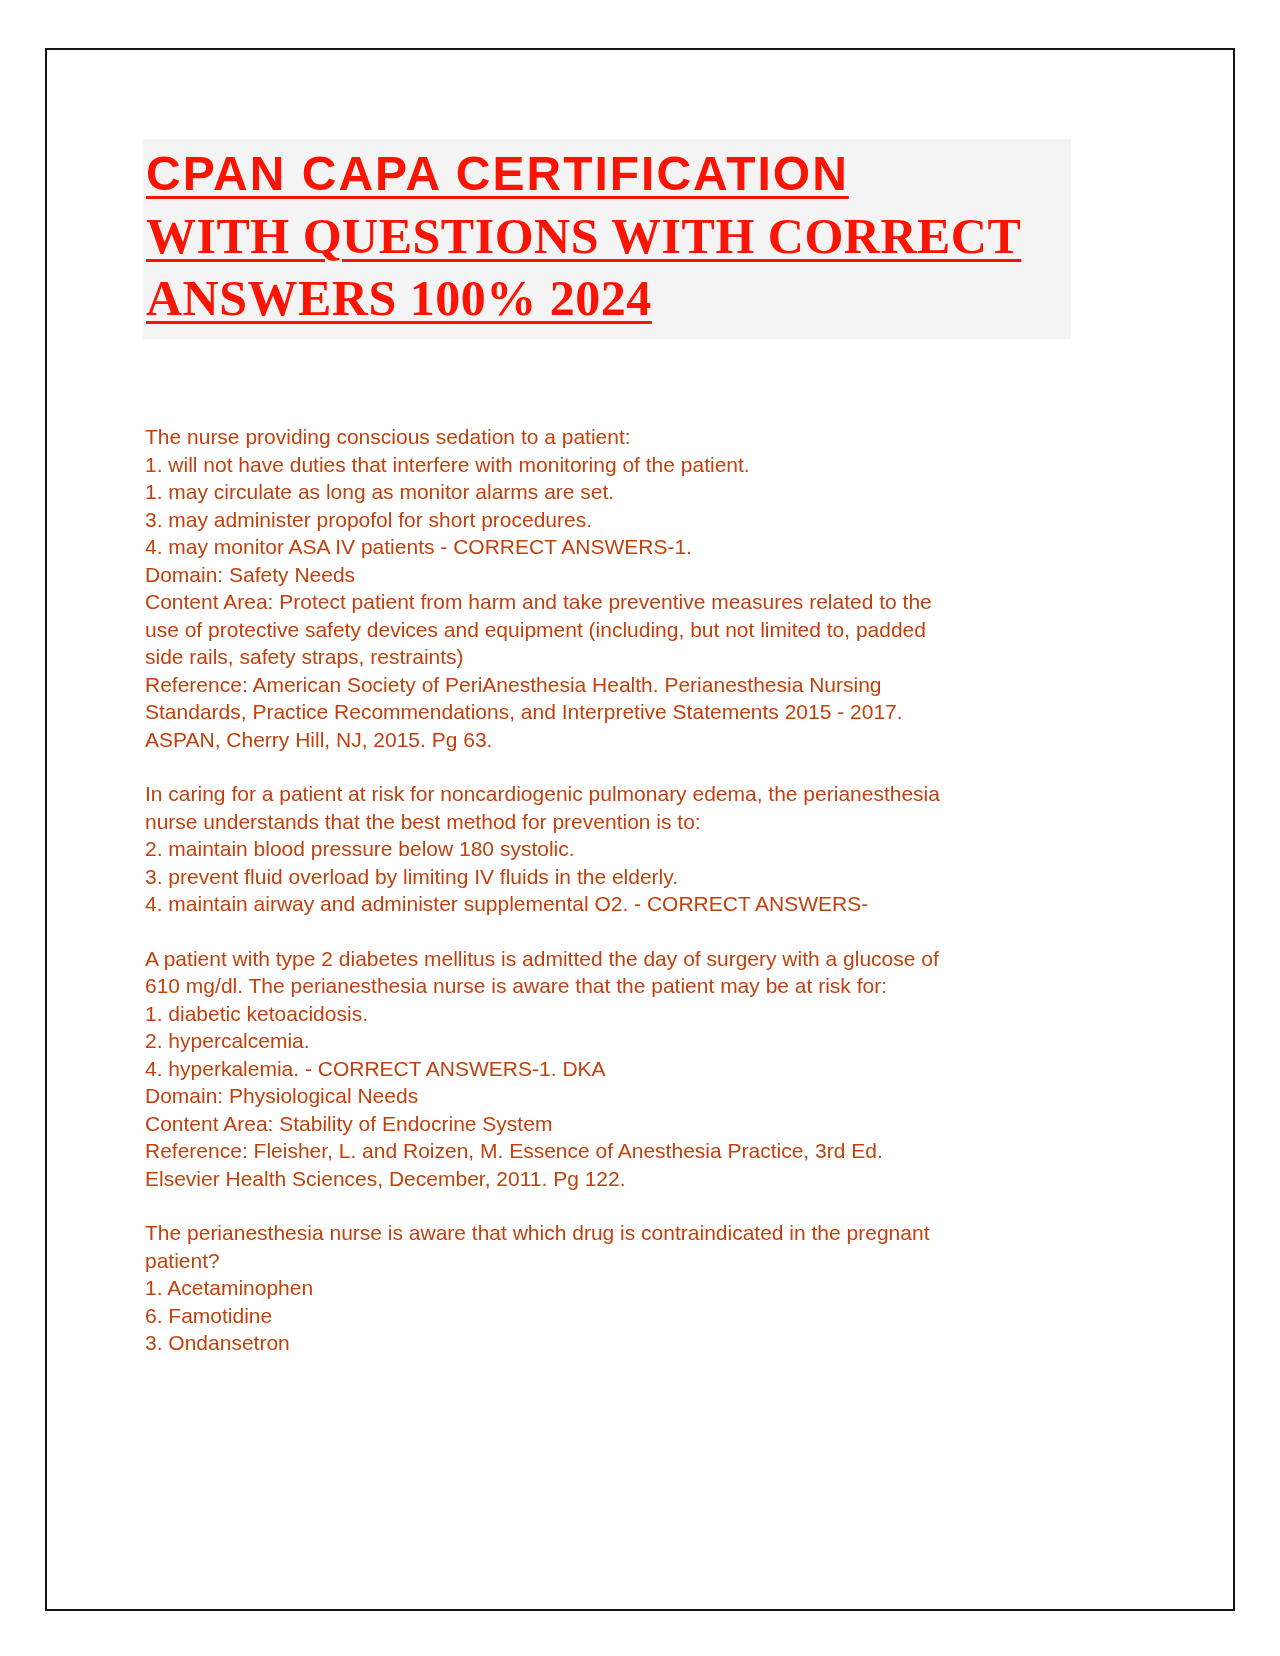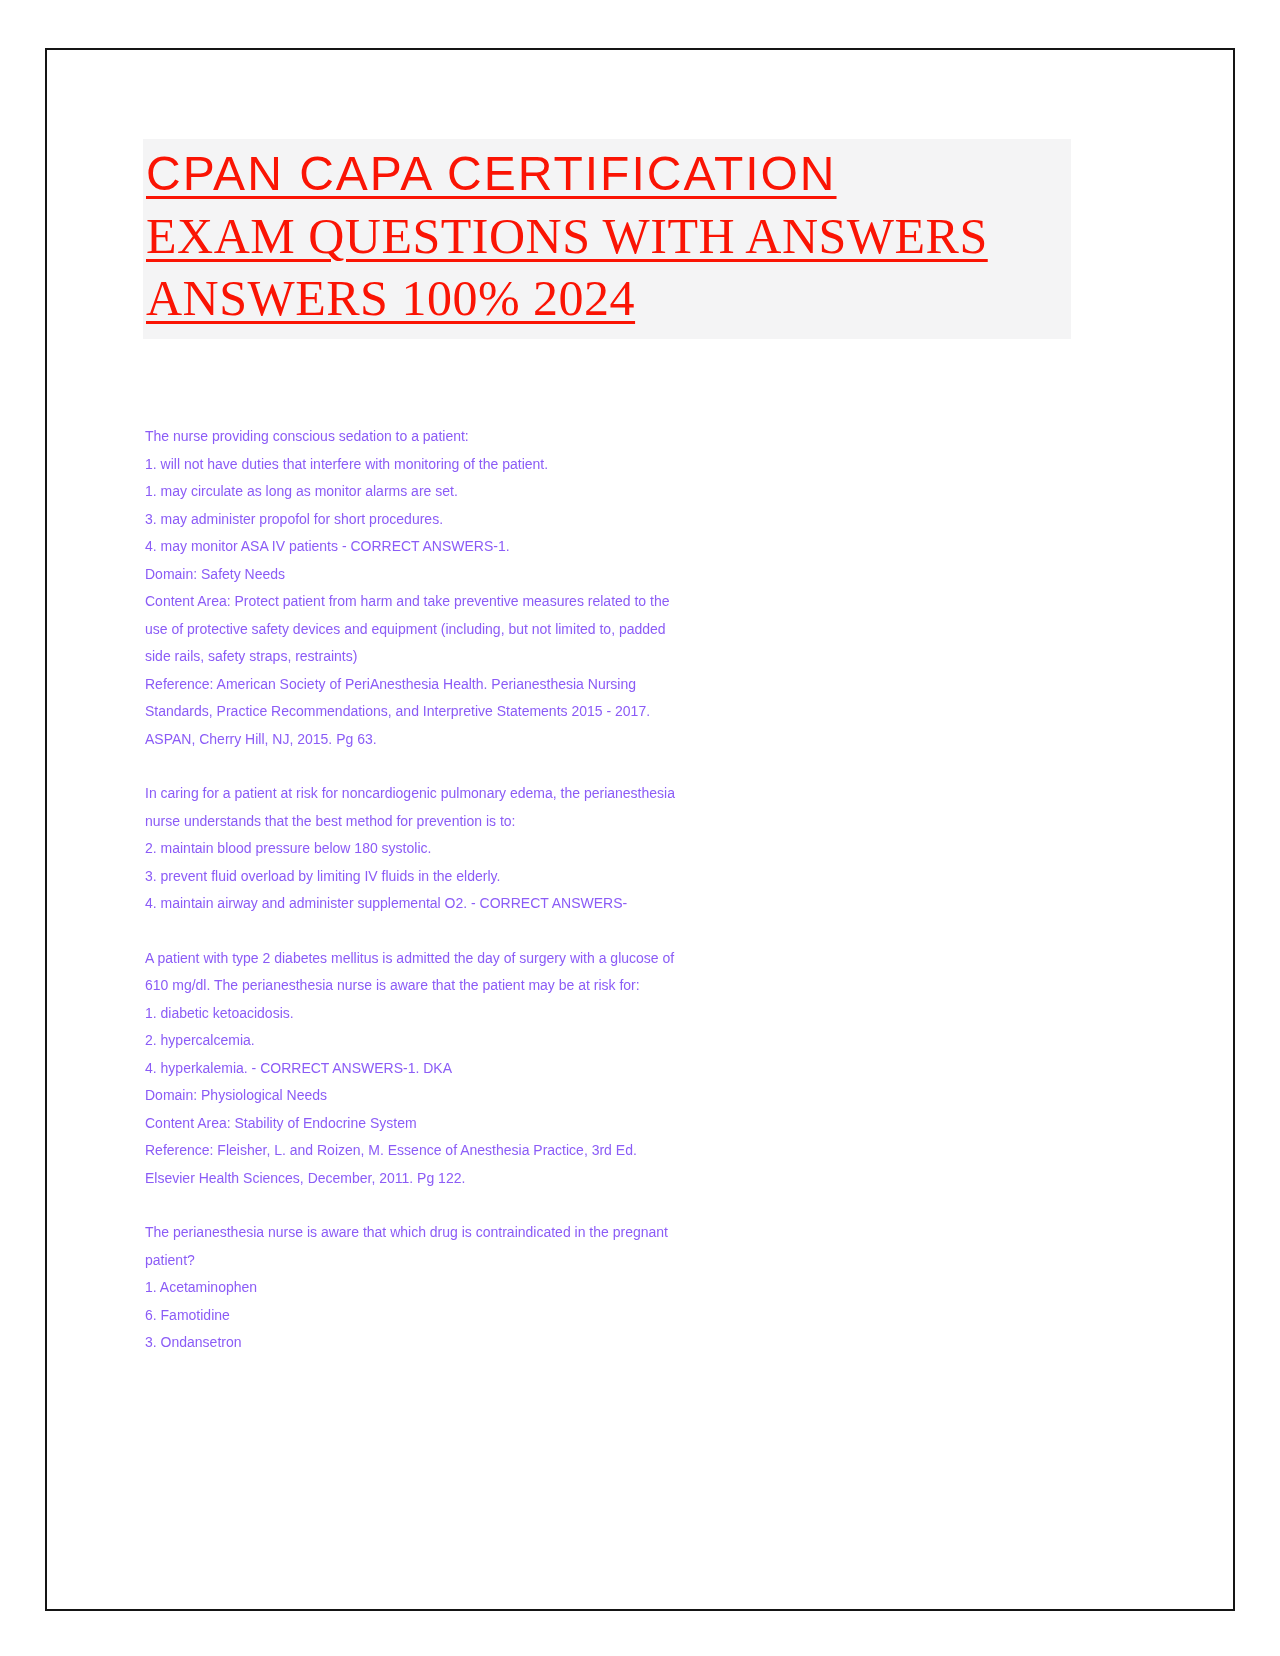--- a/index.html
+++ b/index.html
@@ -24,21 +24,21 @@
   .title-block {
     position: absolute;
     left: 143px;
     top: 139px;
     width: 928px;
     background: #f4f4f5;
     padding: 4px 0 10px 3px;
   }
   .title-line {
     color: var(--title-color, #fa1404);
-    font-weight: normal;
+    font-weight: bold;
     text-decoration: underline;
     text-decoration-thickness: 3px;
     text-underline-offset: 6px;
     line-height: 62px;
     white-space: nowrap;
   }
   .title-line.sans {
     font-family: "Liberation Sans", sans-serif;
     font-size: 48px;
     letter-spacing: 2px;
@@ -46,35 +46,35 @@
   .title-line.serif {
     font-family: "Liberation Serif", serif;
     font-size: 50px;
     letter-spacing: 0.5px;
   }
   .document-body {
     position: absolute;
     left: 145px;
     top: 423px;
     width: 1005px;
-    color: #8b5cf6;
-    font-size: 14px;
+    color: #c2410c;
+    font-size: 21px;
     line-height: 27.5px;
   }
   .para { margin: 0 0 27px 0; }
   .line { min-height: 27.5px; white-space: nowrap; }
 </style>
 </head>
 <body>
 
 <div class="page-border"></div>
 
 <div class="title-block">
   <div class="title-line sans">CPAN CAPA CERTIFICATION</div>
-  <div class="title-line serif">EXAM QUESTIONS WITH ANSWERS</div>
+  <div class="title-line serif">WITH QUESTIONS WITH CORRECT</div>
   <div class="title-line serif">ANSWERS 100% 2024</div>
 </div>
 
 <div class="document-body">
     <div class="para">
       <div class="line">The nurse providing conscious sedation to a patient:</div>
       <div class="line">1. will not have duties that interfere with monitoring of the patient.</div>
       <div class="line">1. may circulate as long as monitor alarms are set.</div>
       <div class="line">3. may administer propofol for short procedures.</div>
       <div class="line">4. may monitor ASA IV patients - CORRECT ANSWERS-1.</div>

